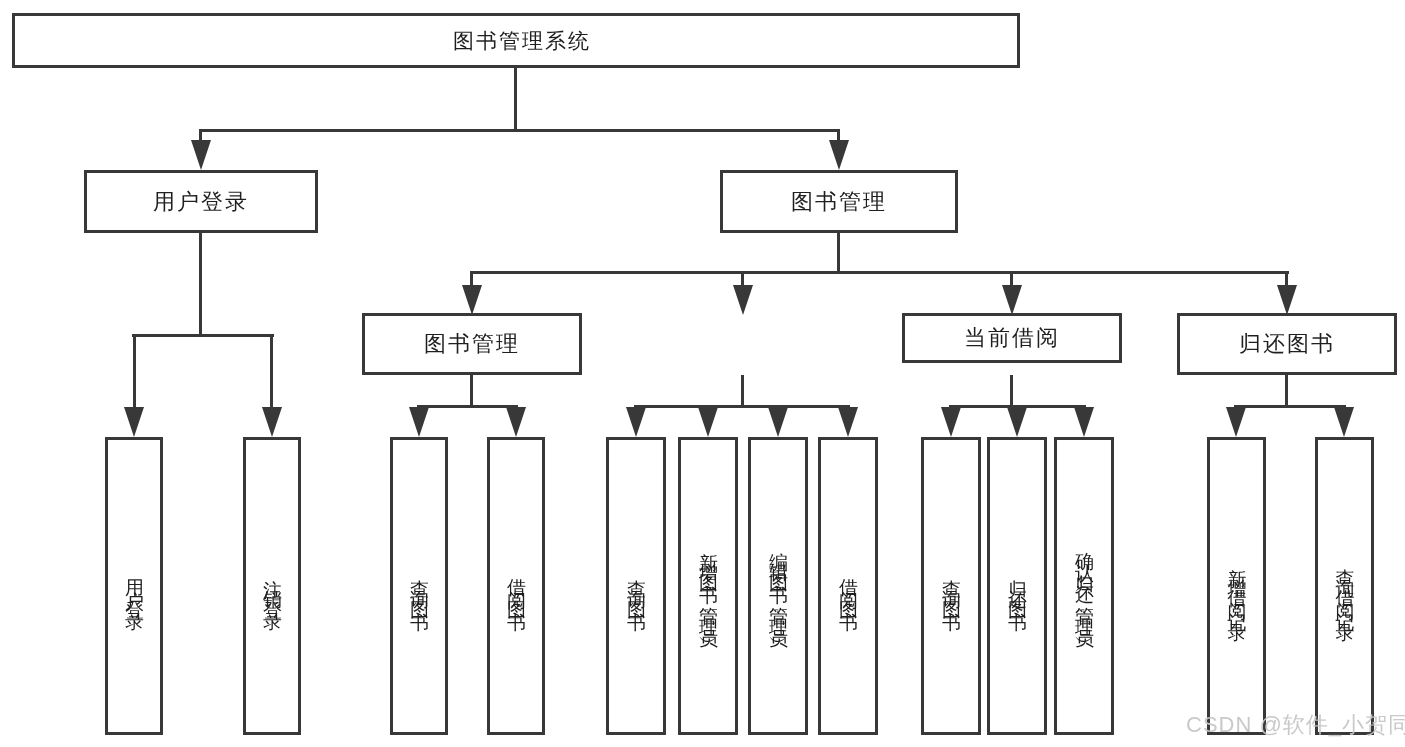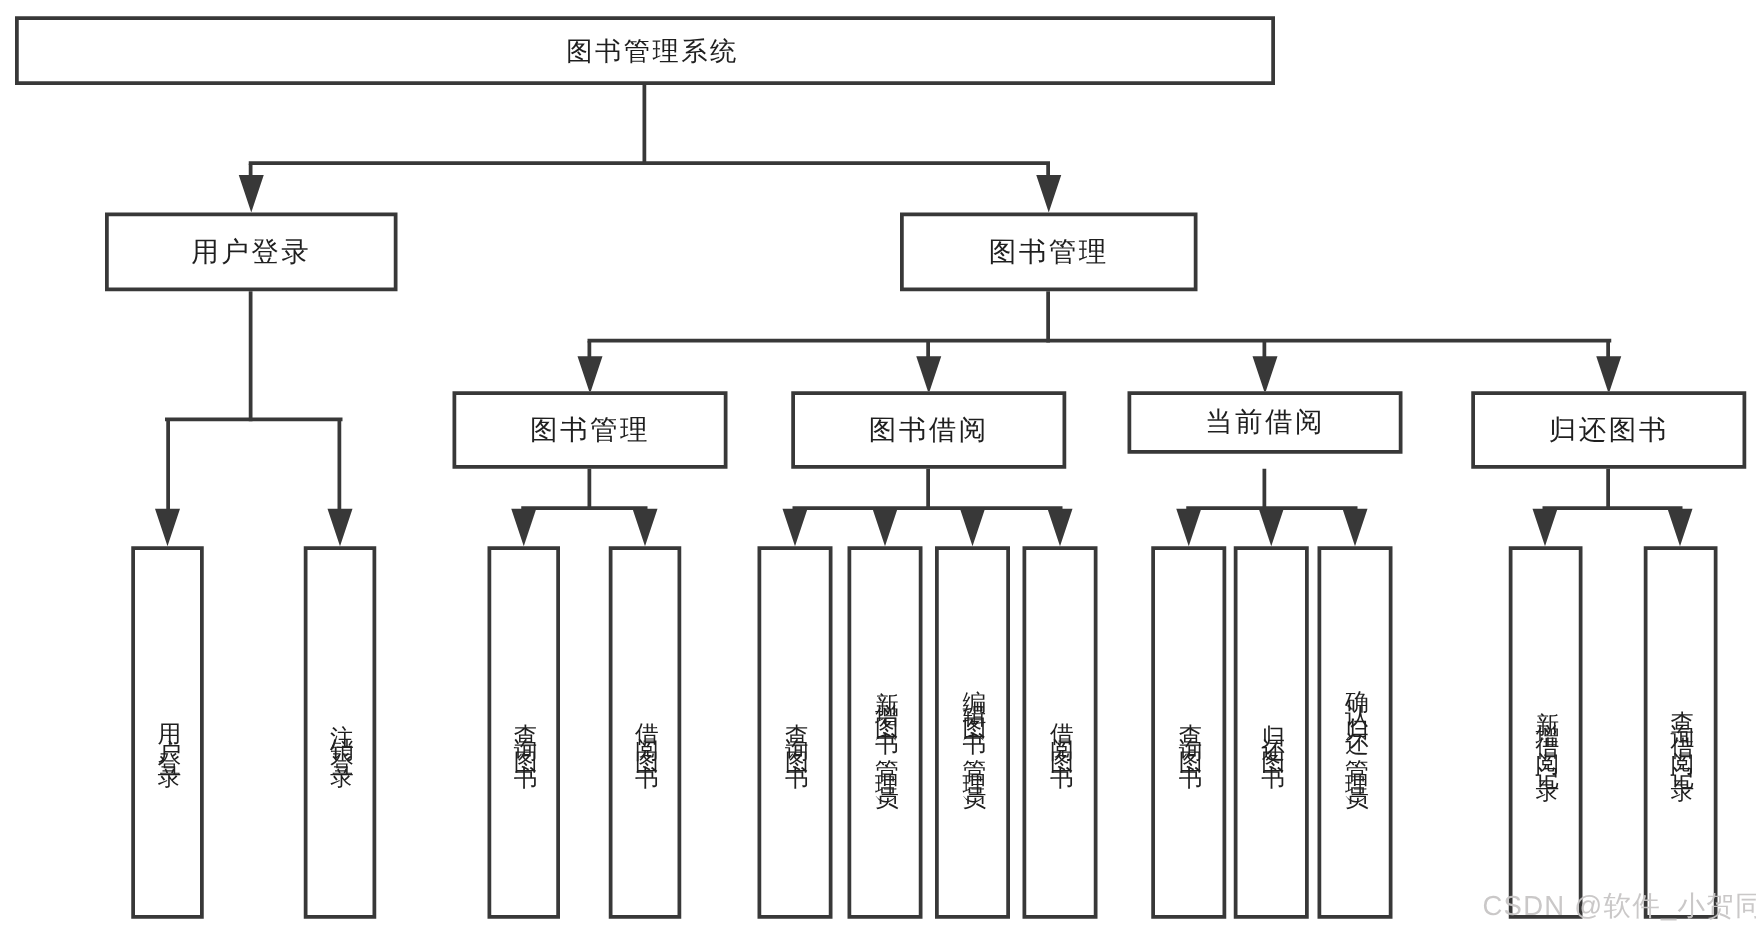--- a/index.html
+++ b/index.html
@@ -75,23 +75,20 @@
     <div class="line" style="left:1010px;top:273px;width:3px;height:15px;"></div>
     <div class="line" style="left:1285px;top:273px;width:3px;height:15px;"></div>
     <div class="arrow" style="left:462px;top:285px;"></div>
     <div class="arrow" style="left:733px;top:285px;"></div>
     <div class="arrow" style="left:1002px;top:285px;"></div>
     <div class="arrow" style="left:1277px;top:285px;"></div>
   </div>
 
   <div class="node" style="left:362px;top:313px;width:220px;height:62px;">
     <span>图书管理</span>
-  </div>
-  <div class="node" style="left:633px;top:313px;width:220px;height:62px;">
-    <span>图书借阅</span>
   </div>
   <div class="node" style="left:902px;top:313px;width:220px;height:50px;">
     <span>当前借阅</span>
   </div>
   <div class="node" style="left:1177px;top:313px;width:220px;height:62px;">
     <span>归还图书</span>
   </div>
 
   <div>
     <div class="line" style="left:470px;top:375px;width:3px;height:33px;"></div>

